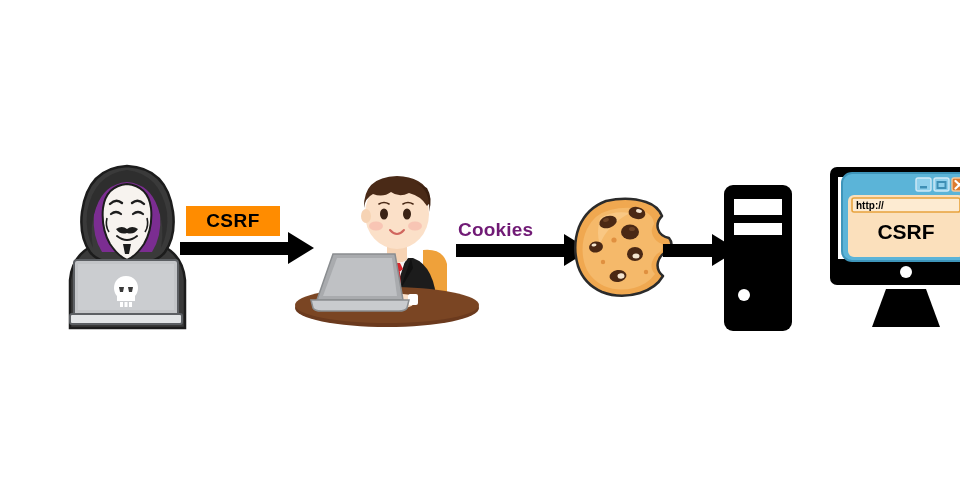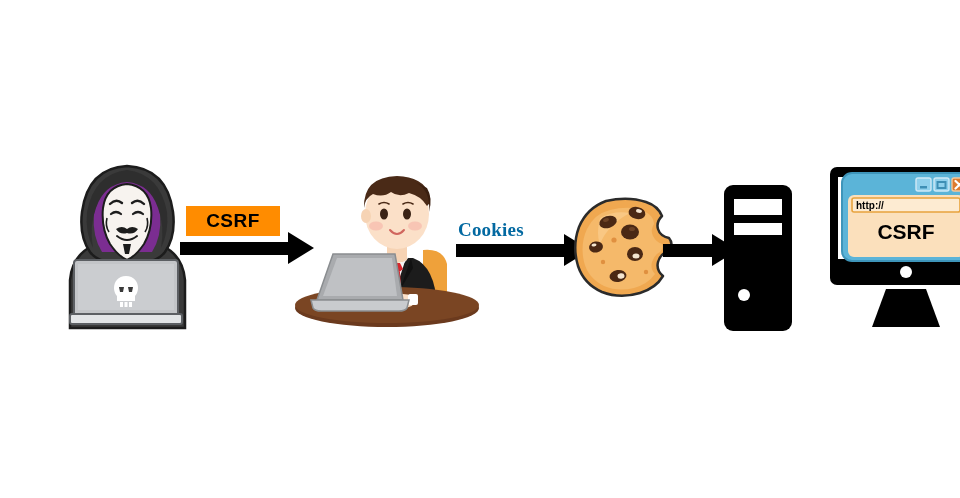--- a/index.html
+++ b/index.html
@@ -57,25 +57,25 @@
   .arrow2-shaft { left: 456px; top: 244px; width: 110px; }
   .arrow2-head  { left: 564px; top: 234px; }
 
   
   .arrow3-shaft { left: 663px; top: 244px; width: 52px; }
   .arrow3-head  { left: 712px; top: 234px; }
 
   
   .cookies-label {
     left: 458px; top: 219px;
-    color: #0369a1;
+    color: #701a75;
     font-weight: bold;
     font-size: 19px;
     letter-spacing: 0.2px;
-    font-family: Liberation Serif, serif;
+    font-family: Liberation Sans, sans-serif;
     white-space: nowrap;
   }
 
   
   .url-text {
     font-family: "Liberation Sans", sans-serif;
     font-weight: bold;
     font-size: 10px;
     fill: #000000;
   }

